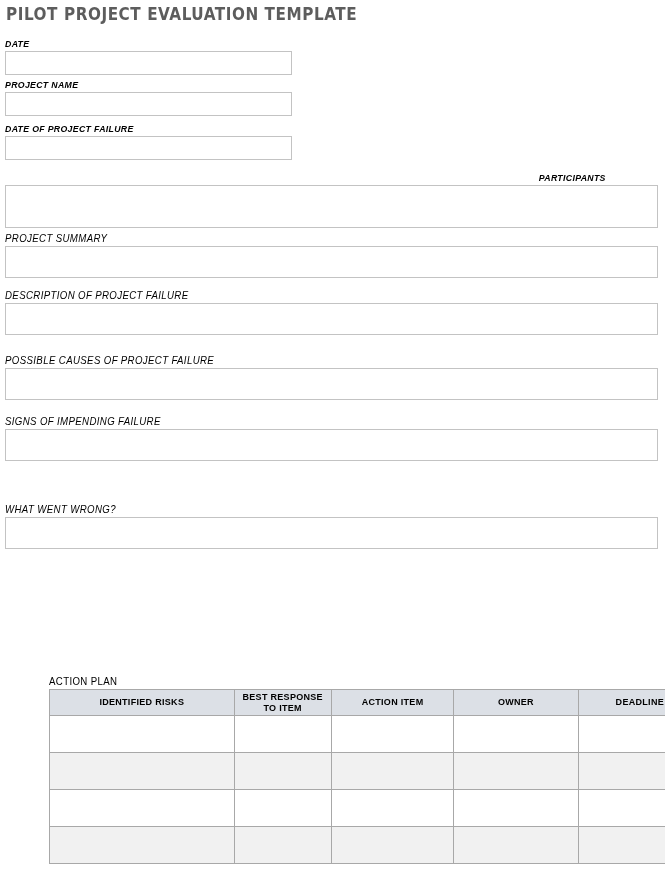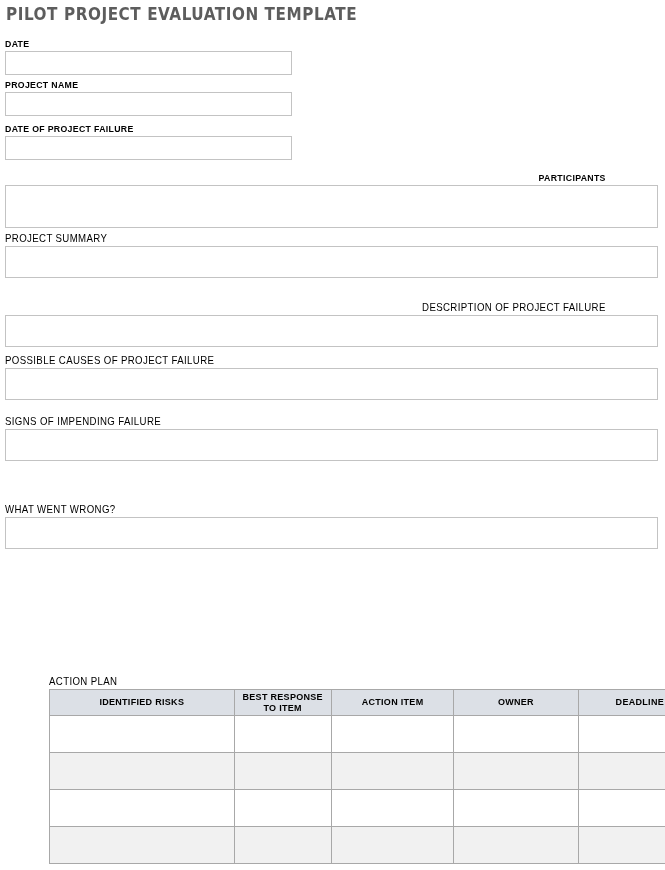--- a/index.html
+++ b/index.html
@@ -37,20 +37,21 @@
     line-height: 24px;
     white-space: nowrap;
     transform: scaleX(0.94);
     transform-origin: left center;
   }
 
   
   .field {
     position: absolute;
     left: 5px;
+    font-style: italic;
   }
   .field-label {
     font-family: "Liberation Sans Narrow", "Liberation Sans", sans-serif;
     font-size: 9.5px;
     line-height: 11px;
     color: #000000;
     letter-spacing: 0.2px;
     white-space: nowrap;
     margin-bottom: 2px;
     transform: scaleX(0.92);
@@ -151,21 +152,21 @@
         <div class="field-box" style="width: 287px; height: 24px;"></div>
       </div>
       <div class="field" style="top: 172px; text-align: right;">
         <div class="field-label bold">PARTICIPANTS</div>
         <div class="field-box" style="width: 653px; height: 43px;"></div>
       </div>
       <div class="field" style="top: 233px;">
         <div class="field-label light">PROJECT SUMMARY</div>
         <div class="field-box" style="width: 653px; height: 32px;"></div>
       </div>
-      <div class="field" style="top: 302px; text-align: right;">
+      <div class="field" style="top: 290px;">
         <div class="field-label light">DESCRIPTION OF PROJECT FAILURE</div>
         <div class="field-box" style="width: 653px; height: 32px;"></div>
       </div>
       <div class="field" style="top: 355px;">
         <div class="field-label light">POSSIBLE CAUSES OF PROJECT FAILURE</div>
         <div class="field-box" style="width: 653px; height: 32px;"></div>
       </div>
       <div class="field" style="top: 416px;">
         <div class="field-label light">SIGNS OF IMPENDING FAILURE</div>
         <div class="field-box" style="width: 653px; height: 32px;"></div>

